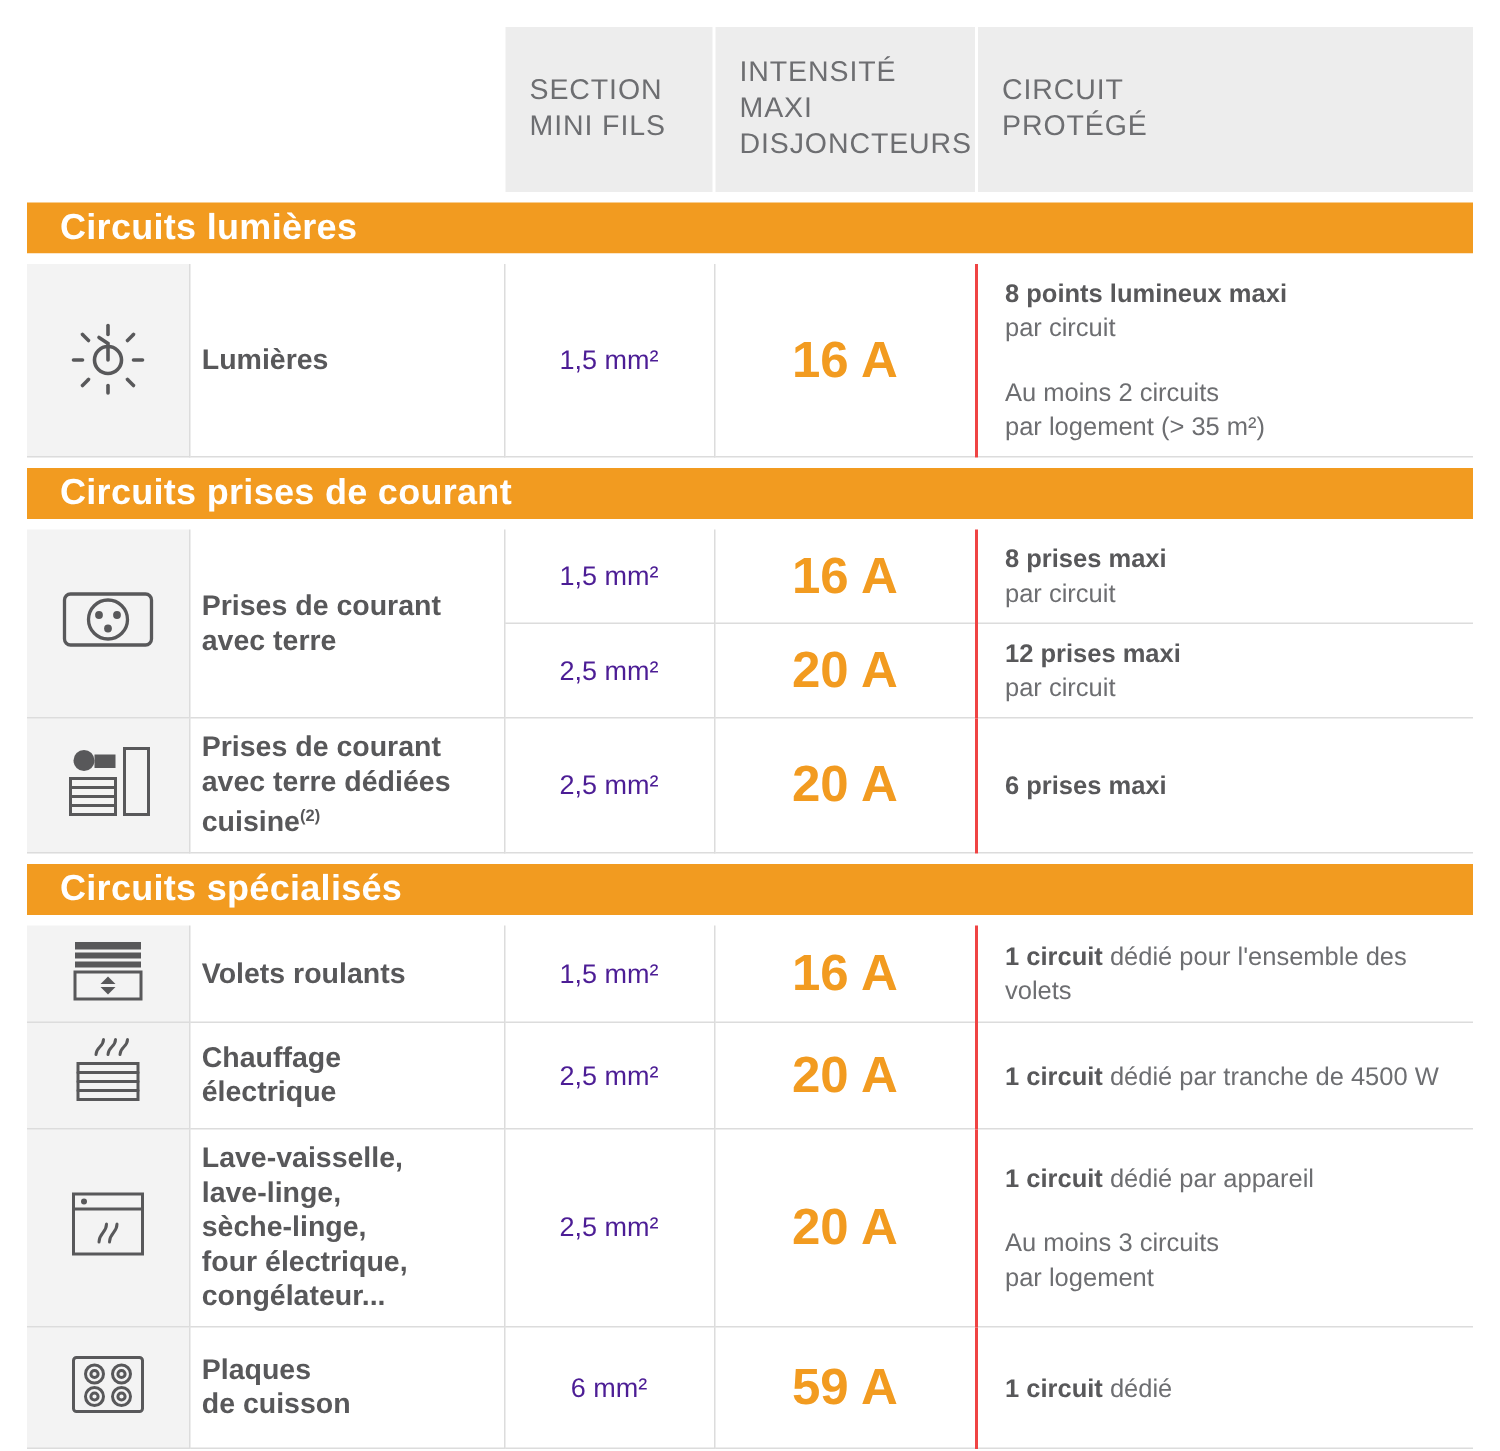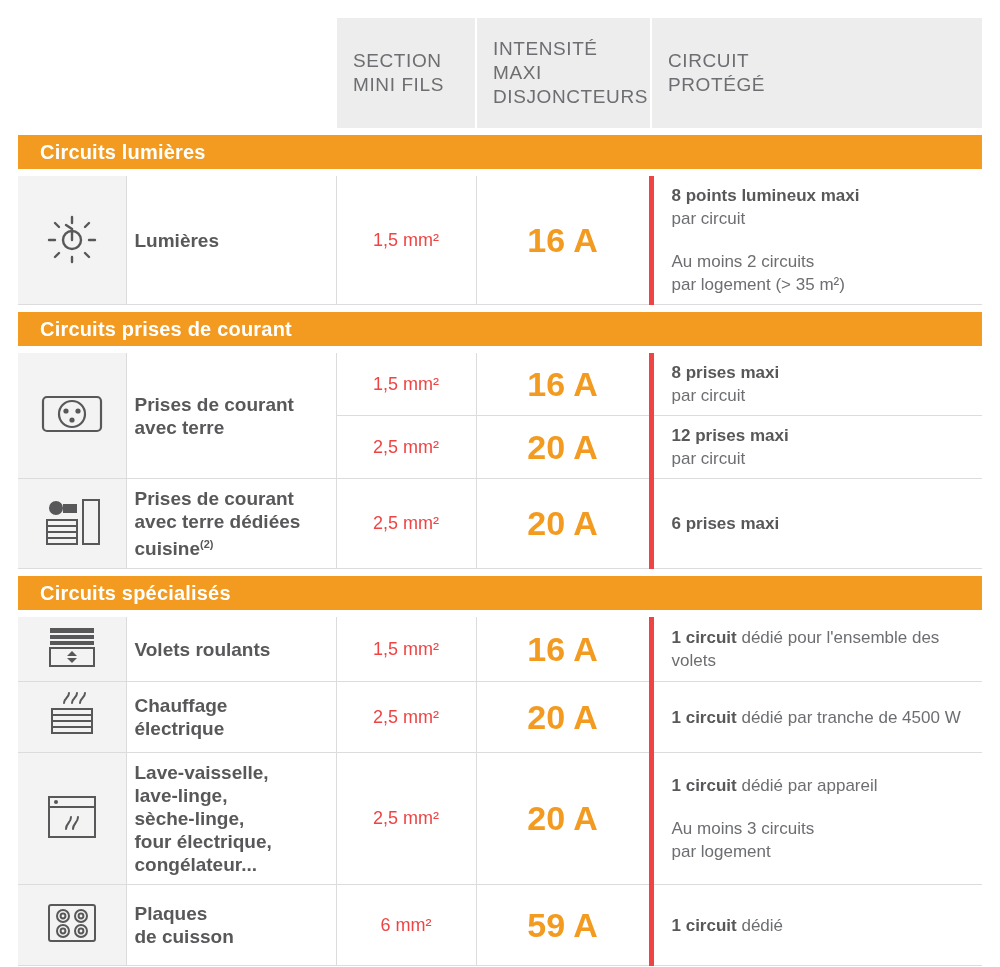--- a/index.html
+++ b/index.html
@@ -56,21 +56,21 @@
   }
   .sep-left { border-left: 2px solid #ffffff; }
 
   
   .band td {
     background: #f29b20;
     height: 34px;
   }
   .band-label {
     color: #ffffff;
-    font-size: 20px;
+    font-size: 24px;
     font-weight: bold;
     padding-left: 22px;
     letter-spacing: .2px;
   }
   .spacer td { height: 7px; background:#ffffff; }
   .icon-cell {
     background: #f3f3f3;
     text-align: center;
     border-bottom: 1px solid #dcdcdc;
     border-right: 1px solid #dcdcdc;
@@ -81,28 +81,28 @@
     color: #58585a;
     line-height: 23px;
     padding: 8px 14px 8px 8px;
     border-right: 1px solid #dcdcdc;
     border-bottom: 1px solid #dcdcdc;
     background: #ffffff;
   }
   .sec-cell {
     font-size: 18px;
     text-align: center;
-    color: #ef4444;
+    color: #4c1d95;
     border-right: 1px solid #dcdcdc;
     border-bottom: 1px solid #dcdcdc;
     background: #ffffff;
   }
   .amp-cell {
     text-align: center;
-    border-right: 5px solid #ef4444;
+    border-right: 2px solid #ef4444;
     border-bottom: 1px solid #dcdcdc;
     background: #ffffff;
     color: #f29b20;
     font-size: 34px;
     font-weight: bold;
   }
   .desc-cell {
     padding: 8px 16px 8px 18px;
     border-bottom: 1px solid #dcdcdc;
     background: #ffffff;

